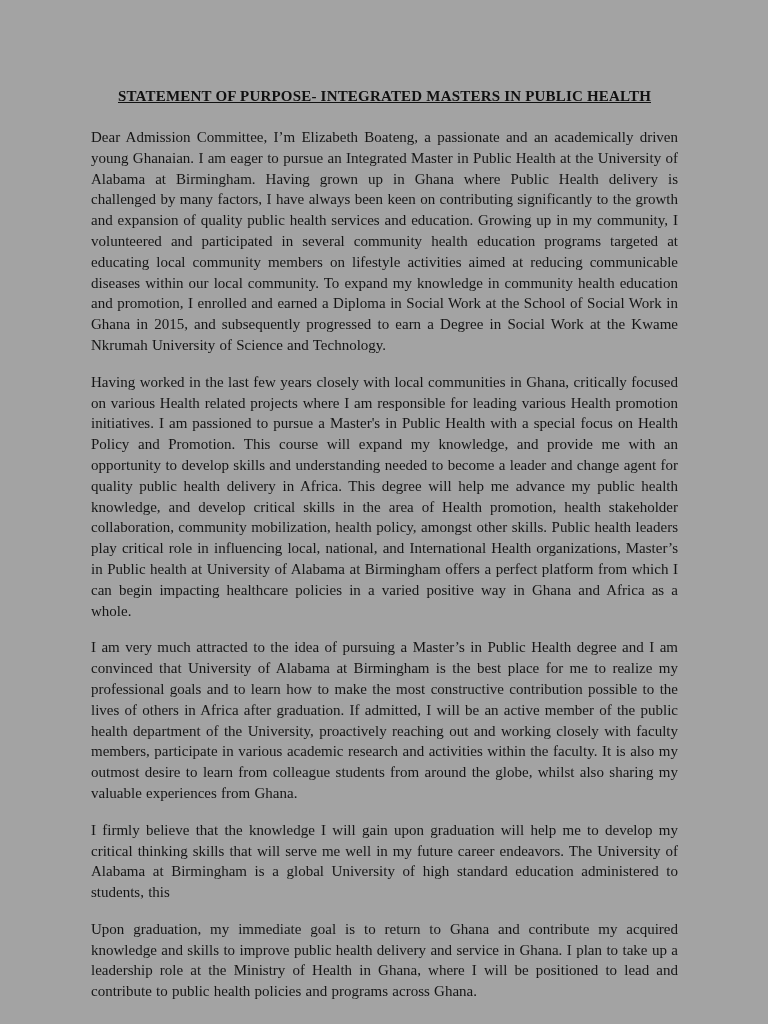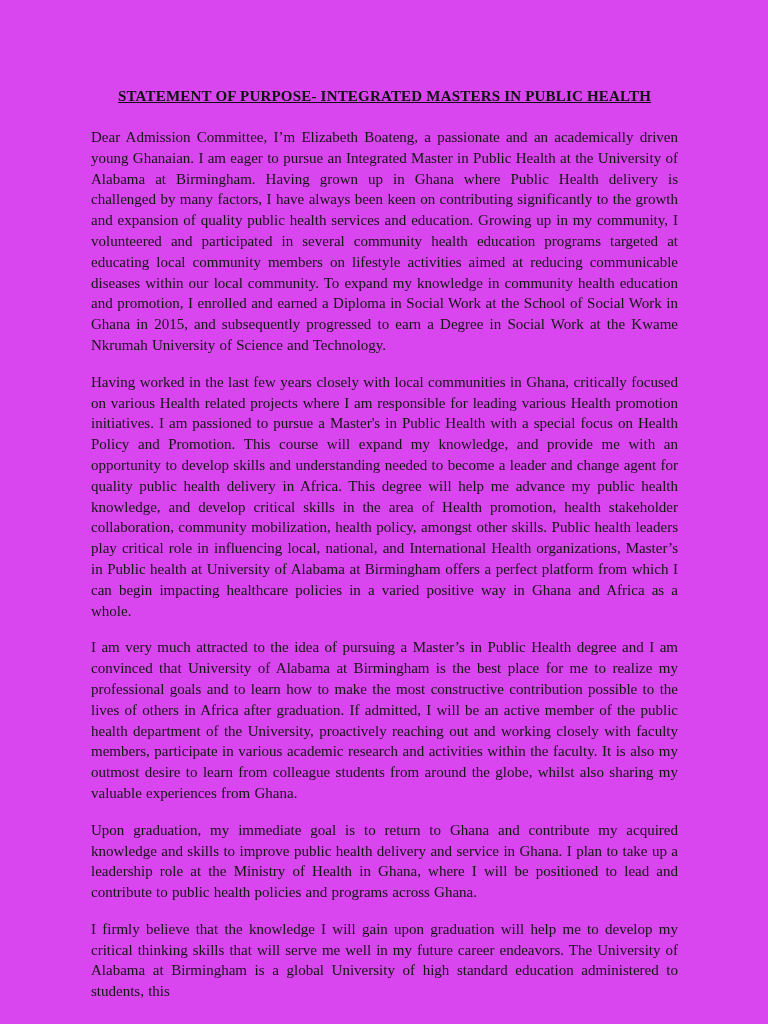--- a/index.html
+++ b/index.html
@@ -5,21 +5,21 @@
   html, body {
     margin: 0;
     padding: 0;
     background: #ffffff;
   }
   .doc-page {
     position: relative;
     width: 768px;
     height: 1024px;
     margin: 0 auto;
-    background: #d946ef;
+    background: #a3a3a3;
     box-sizing: border-box;
     padding: 88px 90px 60px 91px;
     overflow: hidden;
     font-family: "Liberation Serif", "DejaVu Serif", serif;
     color: #151515;
   }
   .doc-title {
     font-family: "Liberation Serif", "DejaVu Serif", serif;
     font-size: 15px;
     font-weight: 700;
@@ -45,16 +45,16 @@
 
 <div class="doc-page">
   <h1 class="doc-title">STATEMENT OF PURPOSE- INTEGRATED MASTERS IN PUBLIC HEALTH</h1>
 
   <p class="doc-para">Dear Admission Committee, I’m Elizabeth Boateng, a passionate and an academically driven young Ghanaian. I am eager to pursue an Integrated Master in Public Health at the University of Alabama at Birmingham. Having grown up in Ghana where Public Health delivery is challenged by many factors, I have always been keen on contributing significantly to the growth and expansion of quality public health services and education.  Growing up in my community, I volunteered and participated in several community health education programs targeted at educating local community members on lifestyle activities aimed at reducing communicable diseases within our local community. To expand my knowledge in community health education and promotion, I enrolled and earned a Diploma in Social Work at the School of Social Work in Ghana in 2015, and subsequently progressed to earn a Degree in Social Work at the Kwame Nkrumah University of Science and Technology.</p>
 
   <p class="doc-para">Having worked in the last few years closely with local communities in Ghana, critically focused on various Health related projects where I am responsible for leading various Health promotion initiatives. I am passioned to pursue a Master's in Public Health with a special focus on Health Policy and Promotion. This course will expand my knowledge, and provide me with an opportunity to develop skills and understanding needed to become a leader and change agent for quality public health delivery in Africa. This degree will help me advance my public health knowledge, and develop critical skills in the area of Health promotion, health stakeholder collaboration, community mobilization, health policy, amongst other skills. Public health leaders play critical role in influencing local, national, and International Health organizations, Master’s in Public health at University of Alabama at Birmingham offers a perfect platform from which I can begin impacting healthcare policies in a varied positive way in Ghana and Africa as a whole.</p>
 
   <p class="doc-para">I am very much attracted to the idea of pursuing a Master’s in Public Health degree and I am convinced that University of Alabama at Birmingham is the best place for me to realize my professional goals and to learn how to make the most constructive contribution possible to the lives of others in Africa after graduation. If admitted, I will be an active member of the public health department of the University, proactively reaching out and working closely with faculty members, participate in various academic research and activities within the faculty. It is also my outmost desire to learn from colleague students from around the globe, whilst also sharing my valuable experiences from Ghana.</p>
 
+  <p class="doc-para">I firmly believe that the knowledge I will gain upon graduation will help me to develop my critical thinking skills that will serve me well in my future career endeavors. The University of Alabama at Birmingham is a global University of high standard education administered to students, this</p>
+
   <p class="doc-para">Upon graduation, my immediate goal is to return to Ghana and contribute my acquired knowledge and skills to improve public health delivery and service in Ghana. I plan to take up a leadership role at the Ministry of Health in Ghana, where I will be positioned to lead and contribute to public health policies and programs across Ghana.</p>
-
-  <p class="doc-para">I firmly believe that the knowledge I will gain upon graduation will help me to develop my critical thinking skills that will serve me well in my future career endeavors. The University of Alabama at Birmingham is a global University of high standard education administered to students, this</p>
 </div>
 
 </body></html>

